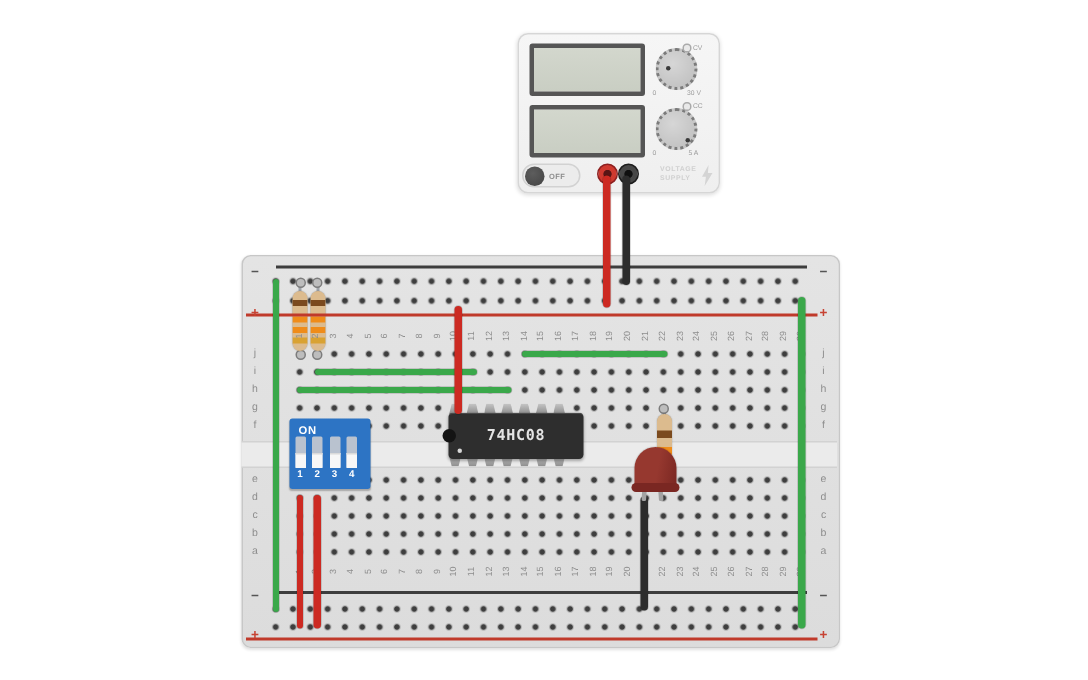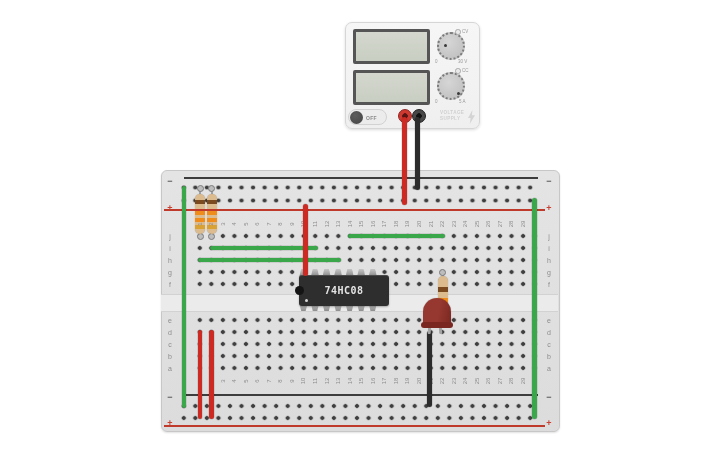--- a/index.html
+++ b/index.html
@@ -279,20 +279,41 @@
   <div>
     <div class="res-lead abs" style="left:441.5px;top:271px;height:50px;z-index:3;"></div>
     <div class="eyelet abs" style="left:439px;top:268.5px;z-index:3;"></div>
     <div class="res-body abs" style="left:437.5px;top:276px;height:46px;z-index:3;">
       <div class="band band-brown" style="top:11px;height:5px;"></div>
       <div class="band band-orange" style="top:22px;height:5px;"></div>
       <div class="band band-orange" style="top:30px;height:5px;"></div>
     </div>
   </div>
 
+  <div id="dip" class="abs" style="z-index:4;">
+    <span id="dip-on" class="abs">ON</span>
+    <div id="dip-sliders">
+        <div class="dip-track" style="left: 3.5px;">
+          <div class="dip-handle"></div>
+        </div>
+        <span class="dip-num" style="left: 7px;">1</span>
+        <div class="dip-track" style="left: 15px;">
+          <div class="dip-handle"></div>
+        </div>
+        <span class="dip-num" style="left: 18.5px;">2</span>
+        <div class="dip-track" style="left: 26.5px;">
+          <div class="dip-handle"></div>
+        </div>
+        <span class="dip-num" style="left: 30px;">3</span>
+        <div class="dip-track" style="left: 38px;">
+          <div class="dip-handle"></div>
+        </div>
+        <span class="dip-num" style="left: 41.5px;">4</span>
+      </div>
+  </div>
 
   <div>
     <div id="ic-pins" class="abs" style="left:0;top:0;z-index:3;">
         <div class="ic-pin ic-pin-top abs" style="left: 299.45px; top: 269px;"></div>
         <div class="ic-pin ic-pin-bottom abs" style="left: 299.45px; top: 304px;"></div>
         <div class="ic-pin ic-pin-top abs" style="left: 311px; top: 269px;"></div>
         <div class="ic-pin ic-pin-bottom abs" style="left: 311px; top: 304px;"></div>
         <div class="ic-pin ic-pin-top abs" style="left: 322.55px; top: 269px;"></div>
         <div class="ic-pin ic-pin-bottom abs" style="left: 322.55px; top: 304px;"></div>
         <div class="ic-pin ic-pin-top abs" style="left: 334.1px; top: 269px;"></div>

